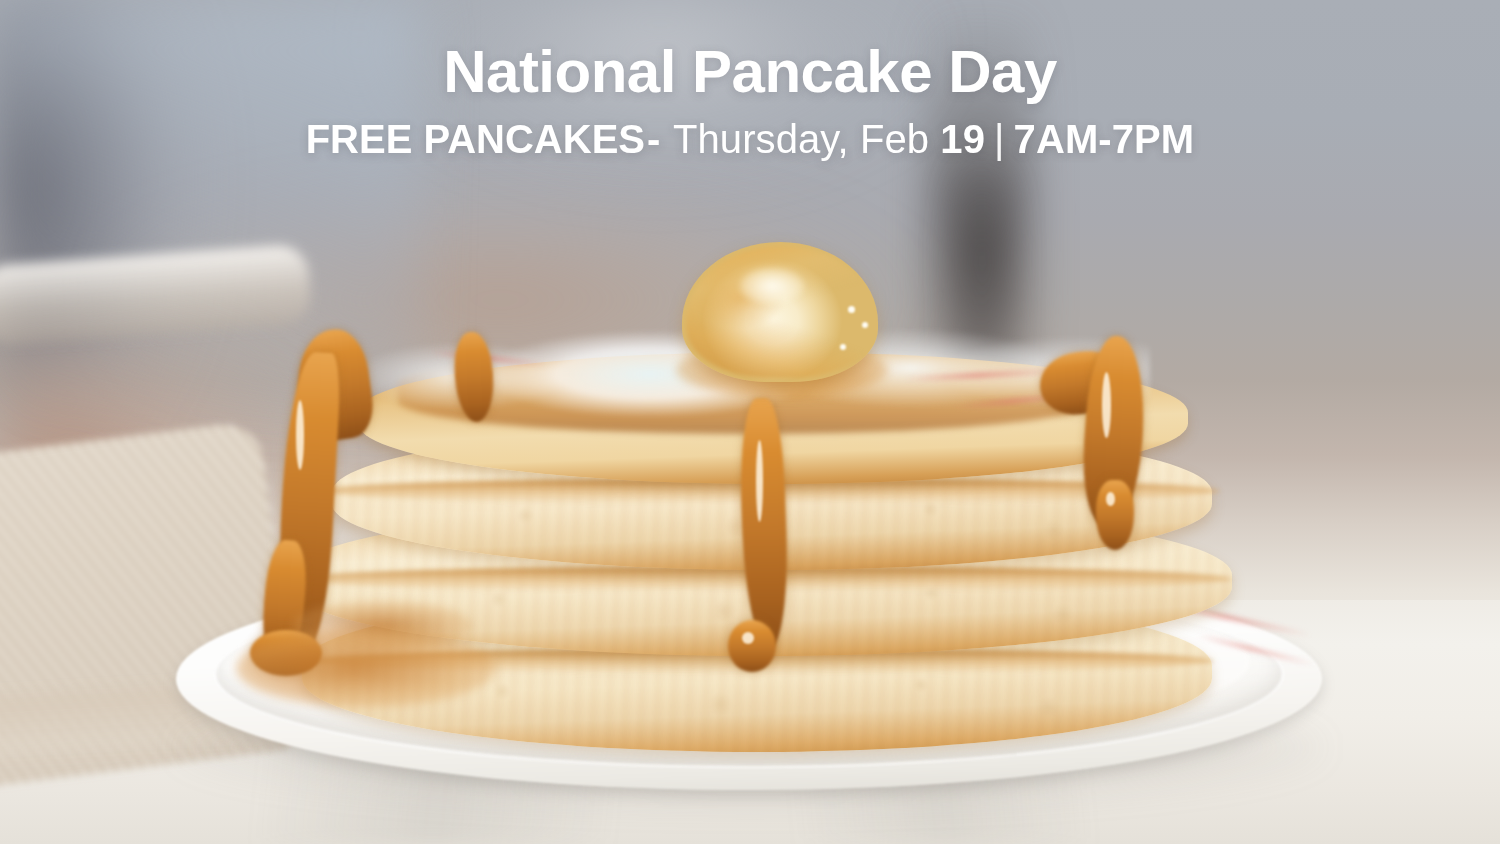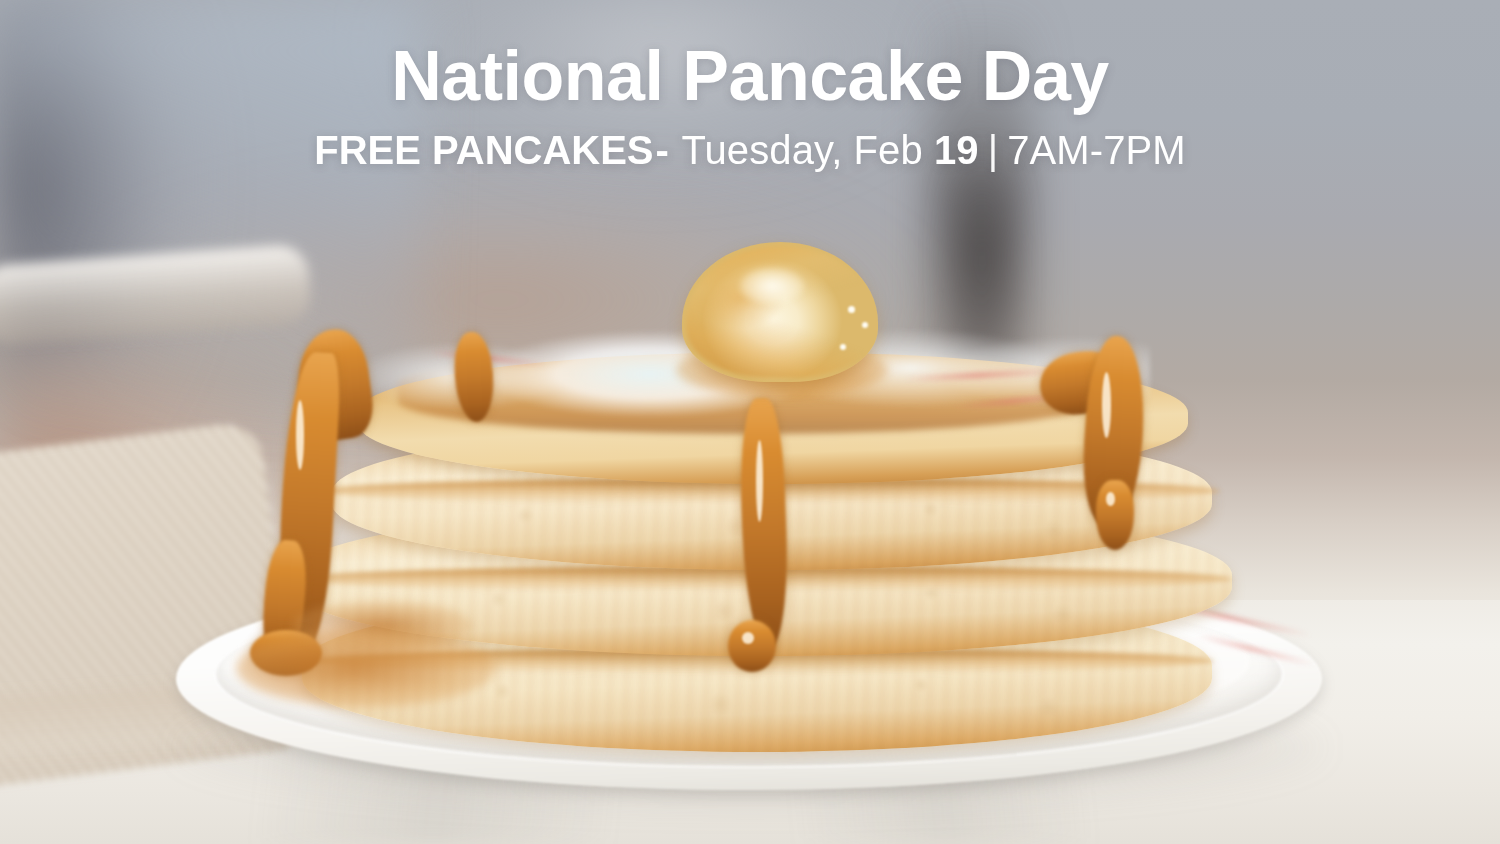--- a/index.html
+++ b/index.html
@@ -319,42 +319,42 @@
   .bd1{ left:848px; top:306px; width:7px; height:7px; }
   .bd2{ left:862px; top:322px; width:6px; height:6px; }
   .bd3{ left:840px; top:344px; width:6px; height:6px; }
 
   
   .headline-block{
     position:absolute; left:0; right:0; top:40px;
     text-align:center; z-index:40;
   }
   .headline{
-    font-size:70px;
+    font-size:60px;
     font-weight:700;
     color:#ffffff;
     letter-spacing:-.5px;
     line-height:1.05;
     text-shadow:0 2px 10px rgba(70,70,80,.22);
   }
   .subline{
     margin-top:14px;
     font-size:40px;
     font-weight:400;
     color:#ffffff;
     letter-spacing:.1px;
     line-height:1.1;
     text-shadow:0 2px 8px rgba(70,70,80,.25);
     white-space:nowrap;
   }
   .subline .free{ font-weight:700; letter-spacing:0px; }
   .subline .dash{ font-weight:700; padding:0 2px; }
   .subline .d13{ font-weight:700; }
   .subline .pipe{ font-weight:300; padding:0 9px; opacity:.95; }
-  .subline .hours{ font-weight:400;text-align:right; }
+  .subline .hours{ font-weight:700;text-align:right; }
 </style>
 </head>
 <body>
 
 <div class="promo-banner">
 
   <div class="bg-layer bg-base"></div>
   <div class="bg-layer bg-window-glow"></div>
   <div class="bg-layer bg-warm-band"></div>
   <div class="bg-layer bg-left-dark"></div>
@@ -429,17 +429,17 @@
   <div class="butter"></div>
   <div class="butter-glaze"></div>
   <div class="butter-hl"></div>
   <div class="butter-dot bd1"></div>
   <div class="butter-dot bd2"></div>
   <div class="butter-dot bd3"></div>
 
   <div class="headline-block">
     <div class="headline">National Pancake Day</div>
     <div class="subline">
-      <span class="free">FREE PANCAKES</span><span class="dash">-</span> <span class="date">Tuesday, Feb</span> <span class="d13">19</span><span class="pipe">|</span><span class="hours">7AM-7PM</span>
+      <span class="free">FREE PANCAKES</span><span class="dash">-</span> <span class="date">Thursday, Feb</span> <span class="d13">19</span><span class="pipe">|</span><span class="hours">7AM-7PM</span>
     </div>
   </div>
 
 </div>
 
 </body></html>

